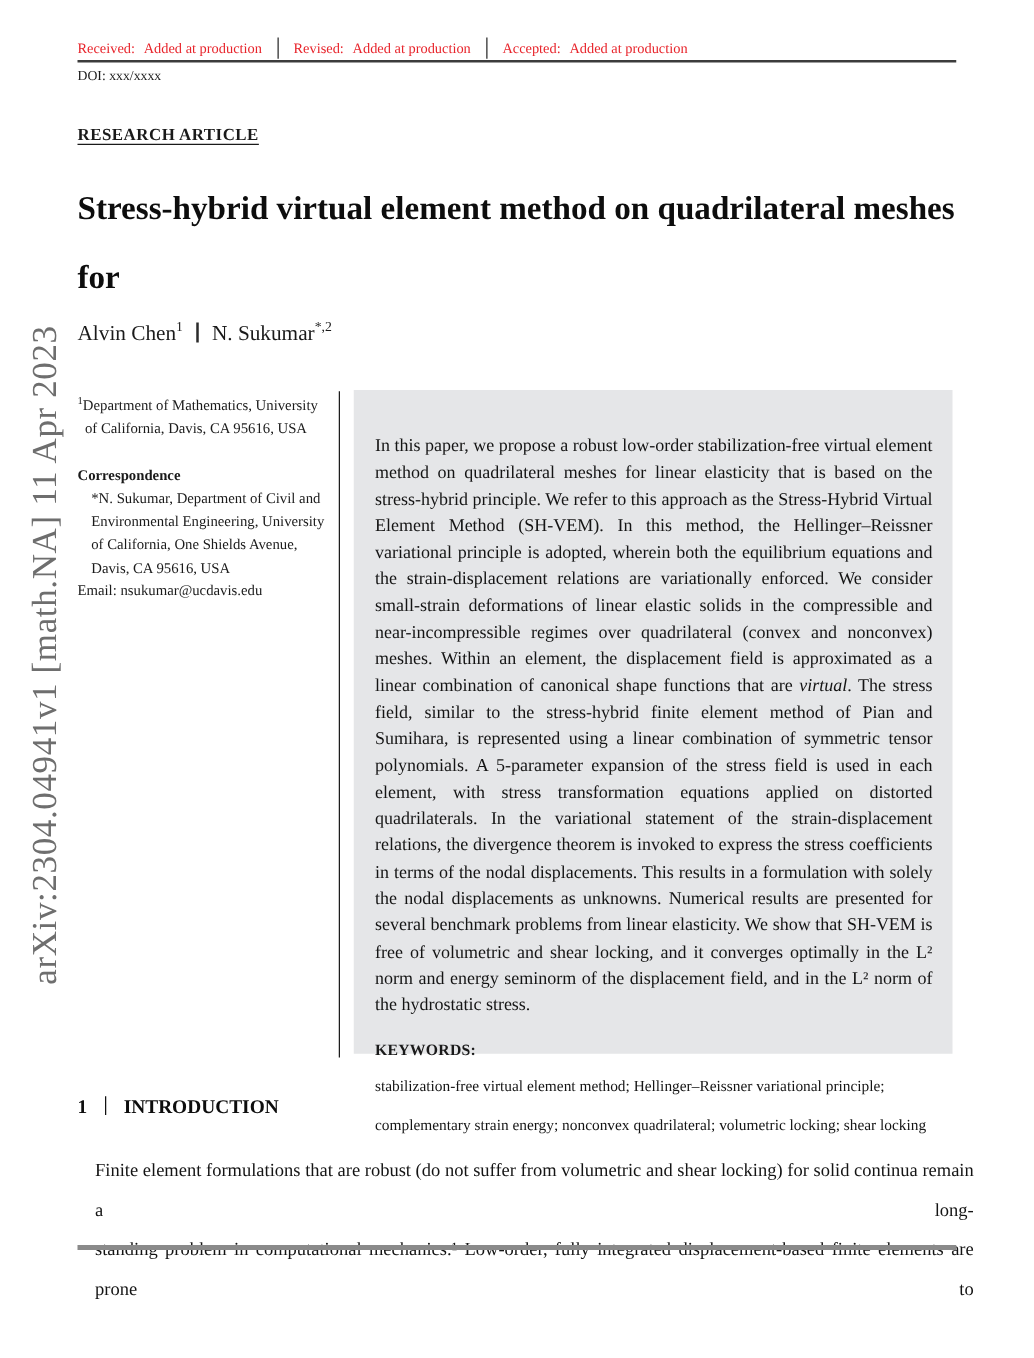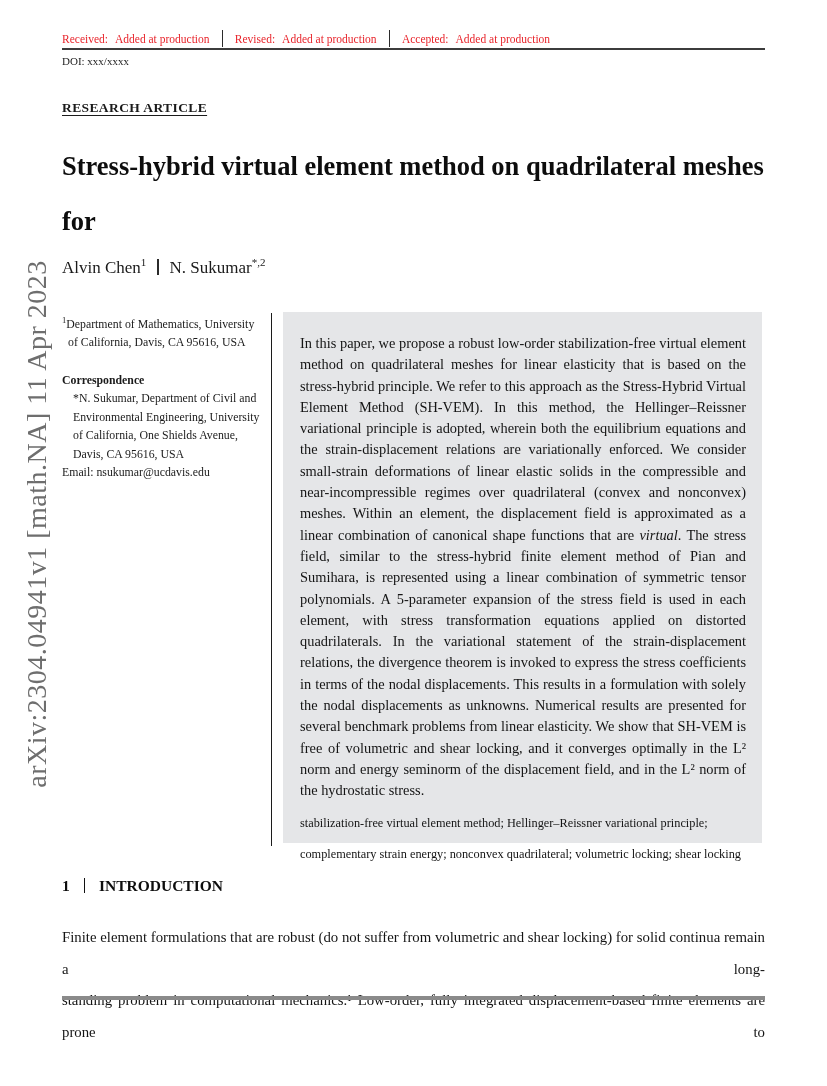--- a/index.html
+++ b/index.html
@@ -87,21 +87,21 @@
 
   
   .abstract-box{
     position:absolute;left:283px;top:312px;width:479px;height:531px;
     background:#e5e6e8;
     box-sizing:border-box;
     padding:21px 16px 0 17px;
   }
   .abstract-text{
     font-size:14.4px;line-height:21.3px;
-    text-align:justify;color:#141414;
+    text-align:justify;color:#141414;margin-top:14px;
   }
   .abstract-text em{font-style:italic;}
   .keywords-heading{
     margin-top:17px;
     font-size:12.6px;font-weight:bold;letter-spacing:0.2px;
   }
   .keywords-text{
     margin-top:6px;
     font-size:12.3px;line-height:31px;color:#141414;
   }
@@ -109,21 +109,21 @@
   
   .section-heading{
     position:absolute;left:62px;top:877px;
     font-size:15.5px;font-weight:bold;color:#0d0d0d;
   }
   .section-sep{
     display:inline-block;width:1.2px;height:15px;
     background:#111;margin:0 14px;vertical-align:-2px;
   }
   .intro-para{
-    position:absolute;left:62px;top:922px;width:703px;
+    position:absolute;left:76px;top:922px;width:703px;
     font-size:14.8px;line-height:31.5px;color:#141414;
   }
   .intro-line{
     text-align:justify;
     text-align-last:justify;
   }
 
   
   .footer-rule{
     position:absolute;left:62px;top:996px;width:703px;height:4px;
@@ -170,20 +170,21 @@
     <div class="corr-text">*N. Sukumar, Department of Civil and Environmental Engineering, University of California, One Shields Avenue, Davis, CA 95616, USA</div>
     <div class="corr-email">Email: nsukumar@ucdavis.edu</div>
   </div>
 
   <div class="col-divider"></div>
 
   <div class="abstract-box">
     <div class="abstract-text">
       <span>In this paper, we propose a robust low-order stabilization-free virtual element method on quadrilateral meshes for linear elasticity that is based on the stress-hybrid principle. We refer to this approach as the Stress-Hybrid Virtual Element Method (SH-VEM). In this method, the Hellinger–Reissner variational principle is adopted, wherein both the equilibrium equations and the strain-displacement relations are variationally enforced. We consider small-strain deformations of linear elastic solids in the compressible and near-incompressible regimes over quadrilateral (convex and nonconvex) meshes. Within an element, the displacement field is approximated as a linear combination of canonical shape functions that are </span><em>virtual</em><span>. The stress field, similar to the stress-hybrid finite element method of Pian and Sumihara, is represented using a linear combination of symmetric tensor polynomials. A 5-parameter expansion of the stress field is used in each element, with stress transformation equations applied on distorted quadrilaterals. In the variational statement of the strain-displacement relations, the divergence theorem is invoked to express the stress coefficients in terms of the nodal displacements. This results in a formulation with solely the nodal displacements as unknowns. Numerical results are presented for several benchmark problems from linear elasticity. We show that SH-VEM is free of volumetric and shear locking, and it converges optimally in the L² norm and energy seminorm of the displacement field, and in the L² norm of the hydrostatic stress.</span>
     </div>
+    <div class="keywords-heading">KEYWORDS:</div>
     <div class="keywords-text">stabilization-free virtual element method; Hellinger–Reissner variational principle; complementary strain energy; nonconvex quadrilateral; volumetric locking; shear locking</div>
   </div>
 
   <div class="section-heading">
     <span>1</span><span class="section-sep"></span><span>INTRODUCTION</span>
   </div>
   <div class="intro-para">
     <div class="intro-line">Finite element formulations that are robust (do not suffer from volumetric and shear locking) for solid continua remain a long-</div>
     <div class="intro-line">standing problem in computational mechanics.¹ Low-order, fully integrated displacement-based finite elements are prone to</div>
   </div>

